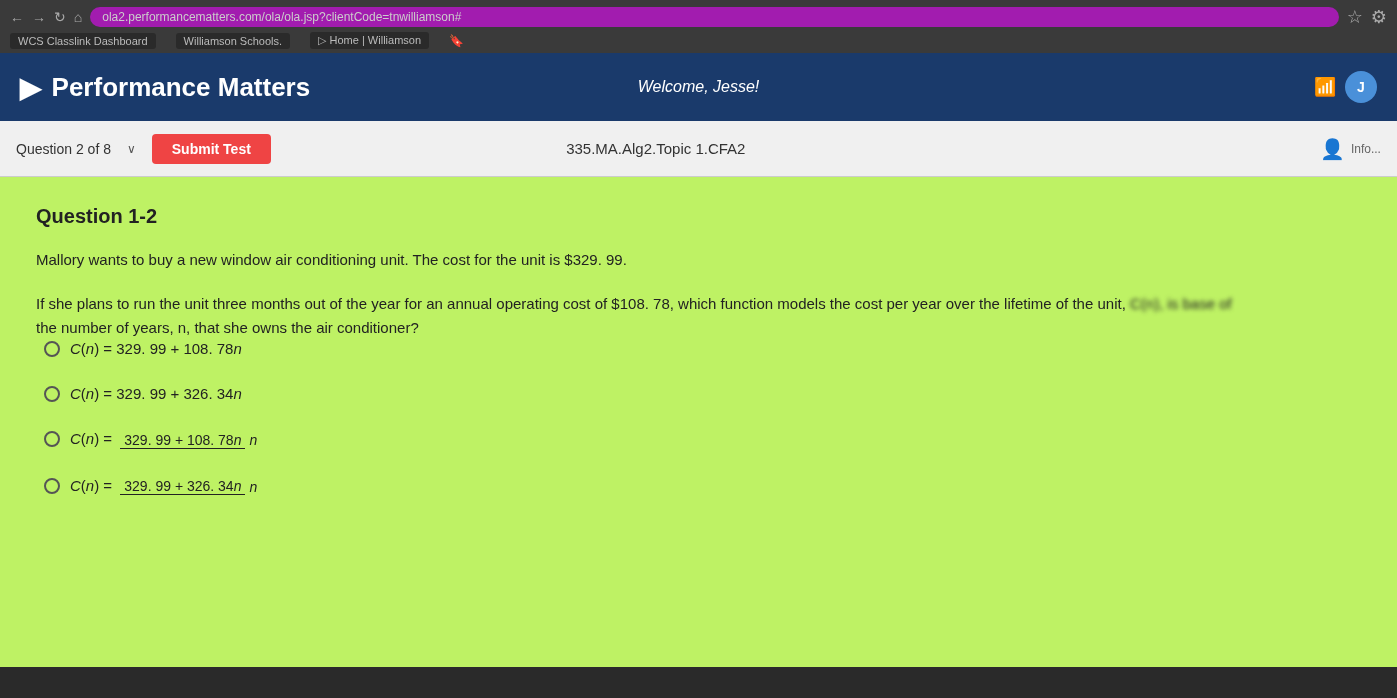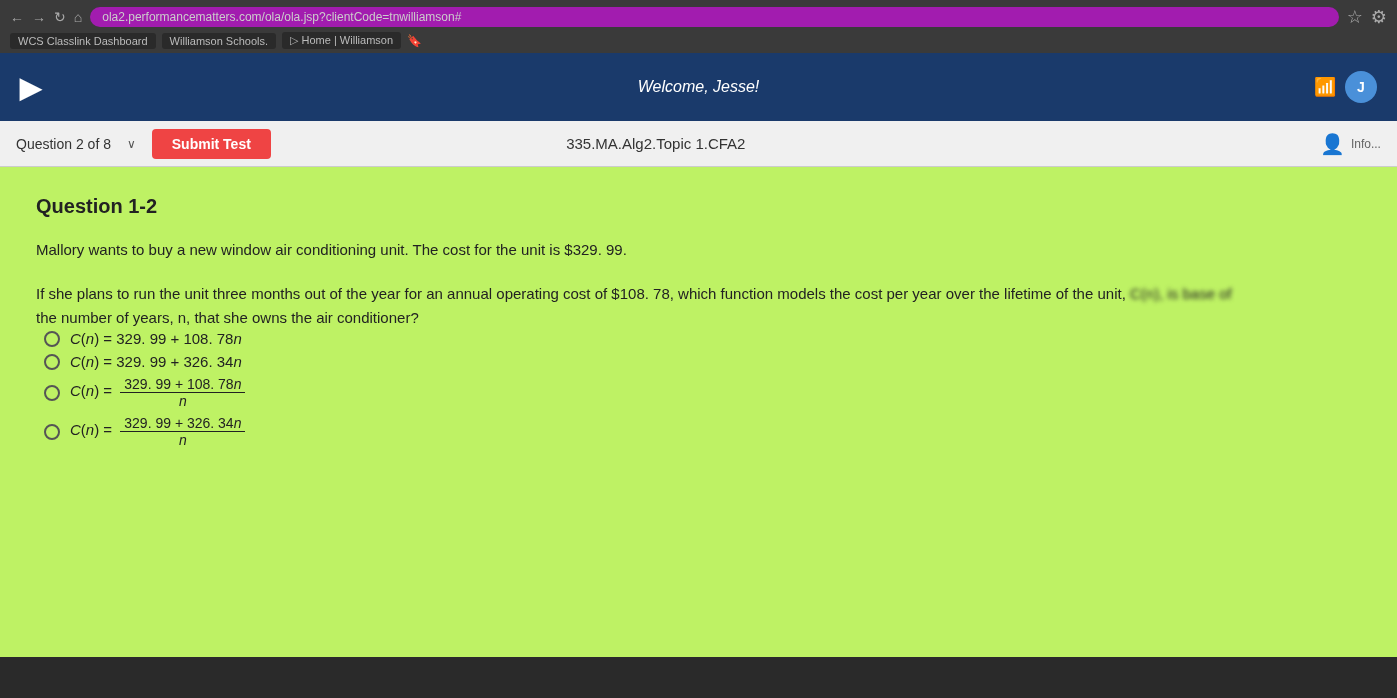--- a/index.html
+++ b/index.html
@@ -35,21 +35,21 @@
       border-radius: 12px;
       padding: 3px 12px;
       color: #ccc;
       font-size: 12px;
       display: flex;
       align-items: center;
     }
     .browser-tabs {
       display: flex;
       align-items: center;
-      gap: 6px;
+      gap: 20px;
       font-size: 11px;
       color: #bbb;
     }
     .tab-item {
       background: #2a2a2a;
       padding: 2px 8px;
       border-radius: 3px;
       cursor: pointer;
     }
 
@@ -109,21 +109,21 @@
     }
 
     
     .toolbar {
       background: #f0f0f0;
       border-bottom: 1px solid #ccc;
       display: flex;
       align-items: center;
       padding: 8px 16px;
       gap: 16px;
-      height: 46px;
+      height: 56px;
     }
     .question-label {
       font-size: 14px;
       color: #333;
       font-weight: 500;
     }
     .dropdown-arrow {
       color: #555;
       font-size: 12px;
       cursor: pointer;
@@ -183,41 +183,41 @@
       line-height: 1.6;
     }
     .blurred-text {
       filter: blur(2px);
       display: inline;
     }
 
     .answer-options {
       display: flex;
       flex-direction: column;
-      gap: 6px;
+      gap: 28px;
       margin-left: 8px;
     }
     .answer-option {
       display: flex;
       align-items: center;
       gap: 10px;
       font-size: 15px;
       color: #222;
       cursor: pointer;
     }
     .radio-btn {
       width: 16px;
       height: 16px;
       border: 2px solid #555;
       border-radius: 50%;
       flex-shrink: 0;
     }
     .fraction-container {
       display: inline-flex;
-      flex-direction: column;
+      flex-direction: row;
       align-items: center;
       margin-left: 4px;
       vertical-align: middle;
       text-align: center;
     }
     .fraction-numerator {
       border-bottom: 1px solid #222;
       padding: 0 4px;
       font-size: 14px;
     }
@@ -252,20 +252,21 @@
       <span>▷</span>
       <span>Home | Williamson</span>
     </div>
     <span style="color:#aaa;font-size:12px;">🔖</span>
   </div>
 </div>
 
 <div class="app-header">
   <div class="app-logo-area">
     <span class="app-logo-icon">▶</span>
+    <span class="app-title">Performance Matters</span>
   </div>
   <div class="app-welcome">
     <span>Welcome, Jesse!</span>
   </div>
   <div class="header-right">
     <span class="signal-icon">📶</span>
     <div class="user-avatar">J</div>
   </div>
 </div>
 

